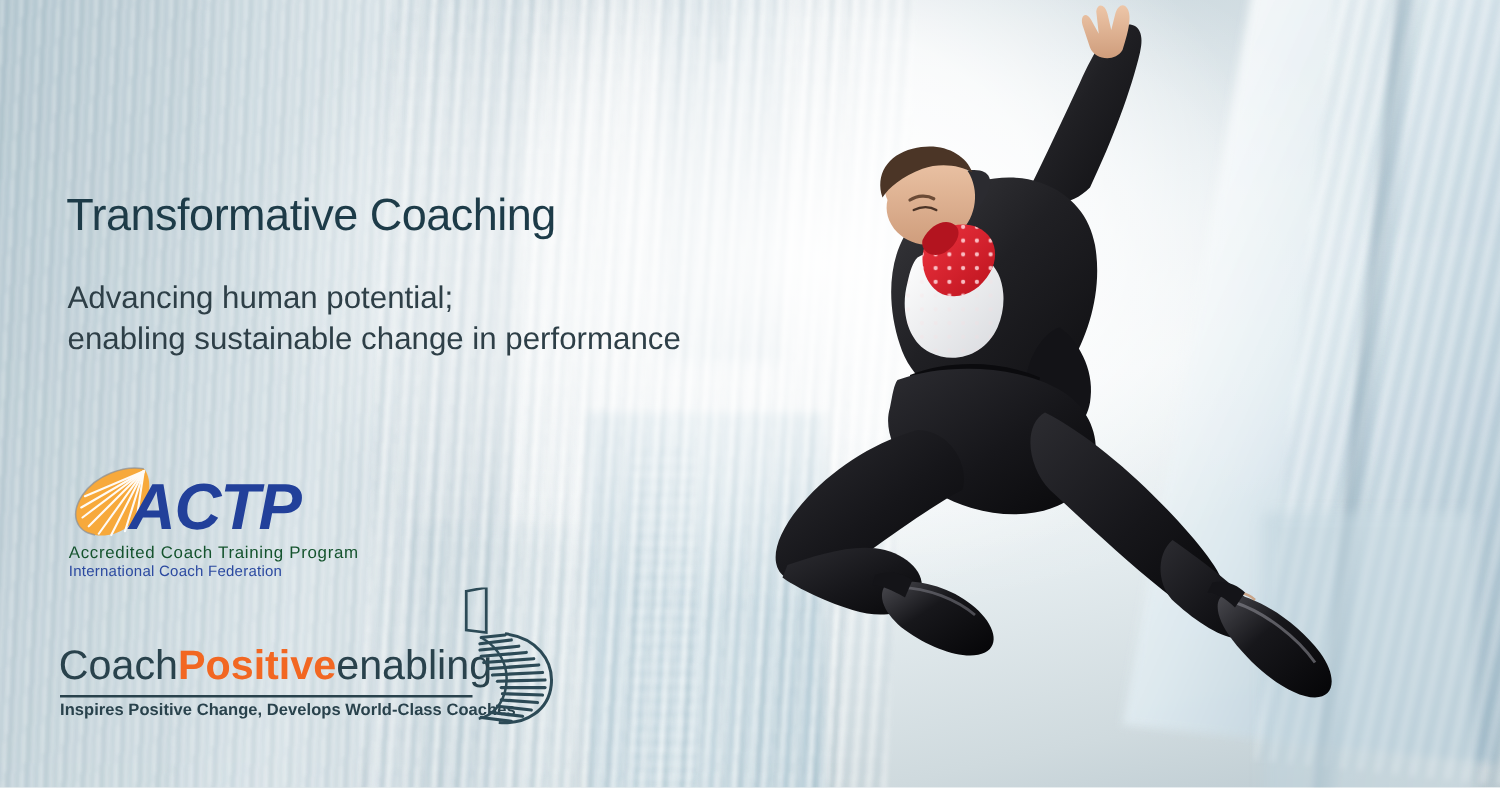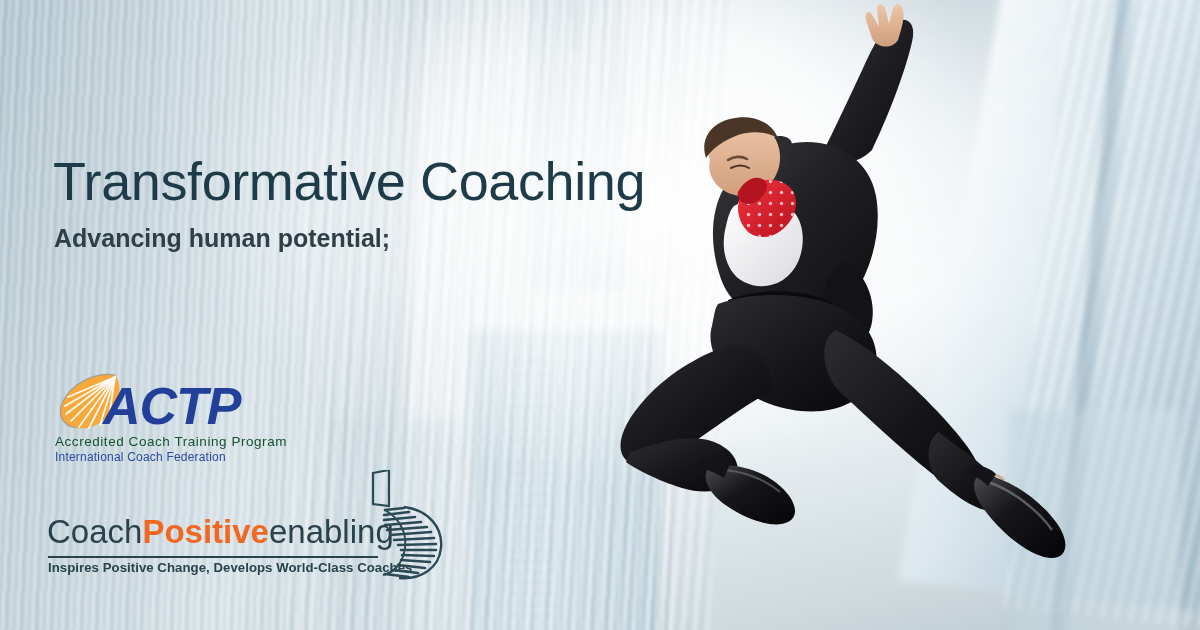--- a/index.html
+++ b/index.html
@@ -127,26 +127,26 @@
     filter:blur(5px); opacity:.5;
   }
   .bg-haze {
     position:absolute; inset:0;
     background:radial-gradient(ellipse 600px 360px at 660px 210px, rgba(255,255,255,0.92) 0%, rgba(255,255,255,0.45) 45%, rgba(255,255,255,0) 78%);
   }
 
   
   .headline {
     position:absolute; left:53px; top:153px;
-    font-size:54px; font-weight:400; letter-spacing:-0.4px;
+    font-size:36px; font-weight:400; letter-spacing:-0.4px;
     color:#1d3b48; line-height:1.05; white-space:nowrap;
   }
   .subhead {
     position:absolute; left:54px; top:222px;
-    font-size:25px; font-weight:700; color:#2e3f47;
+    font-size:25px; font-weight:400; color:#2e3f47;
     line-height:1.32; white-space:nowrap;
   }
 
   
   .actp { position:absolute; left:55px; top:368px; width:270px; height:105px; }
   .actp-mark { position:absolute; left:0; top:2px; width:66px; height:62px; }
   .actp-word {
     position:absolute; left:48px; top:-2px;
     font-size:52px; font-weight:bold; font-style:italic;
     color:#22409a; letter-spacing:-1px; line-height:1;margin-top:14px;
@@ -318,20 +318,21 @@
 
       <path d="M100 460 C 110 456, 122 458, 130 464 L 124 478 C 114 472, 104 468, 98 468 Z" fill="#141418"></path>
       <path d="M370 466 C 380 464, 390 468, 396 474 L 388 486 C 380 478, 372 474, 366 474 Z" fill="#141418"></path>
     </svg>
   </div>
 
   <div class="headline">Transformative Coaching</div>
 
   <div class="subhead">
     <div>Advancing human potential;</div>
+    <div>enabling sustainable change in performance</div>
   </div>
 
   <div class="actp">
     <div class="actp-mark">
       <svg width="66" height="62" viewBox="0 0 66 62" xmlns="http://www.w3.org/2000/svg">
         <path d="M60 5 C 44 2, 22 10, 11 26 C 1 41, 5 55, 21 58 C 37 61, 55 50, 62 33
                  C 66 22, 65 10, 60 5 Z" fill="#f7a93b"></path>
         <g stroke="#ffffff" stroke-width="1.7" opacity="0.95" fill="none" stroke-linecap="round">
           <path d="M60 7 L 13 27"></path>
           <path d="M60 7 L 10 36"></path>

